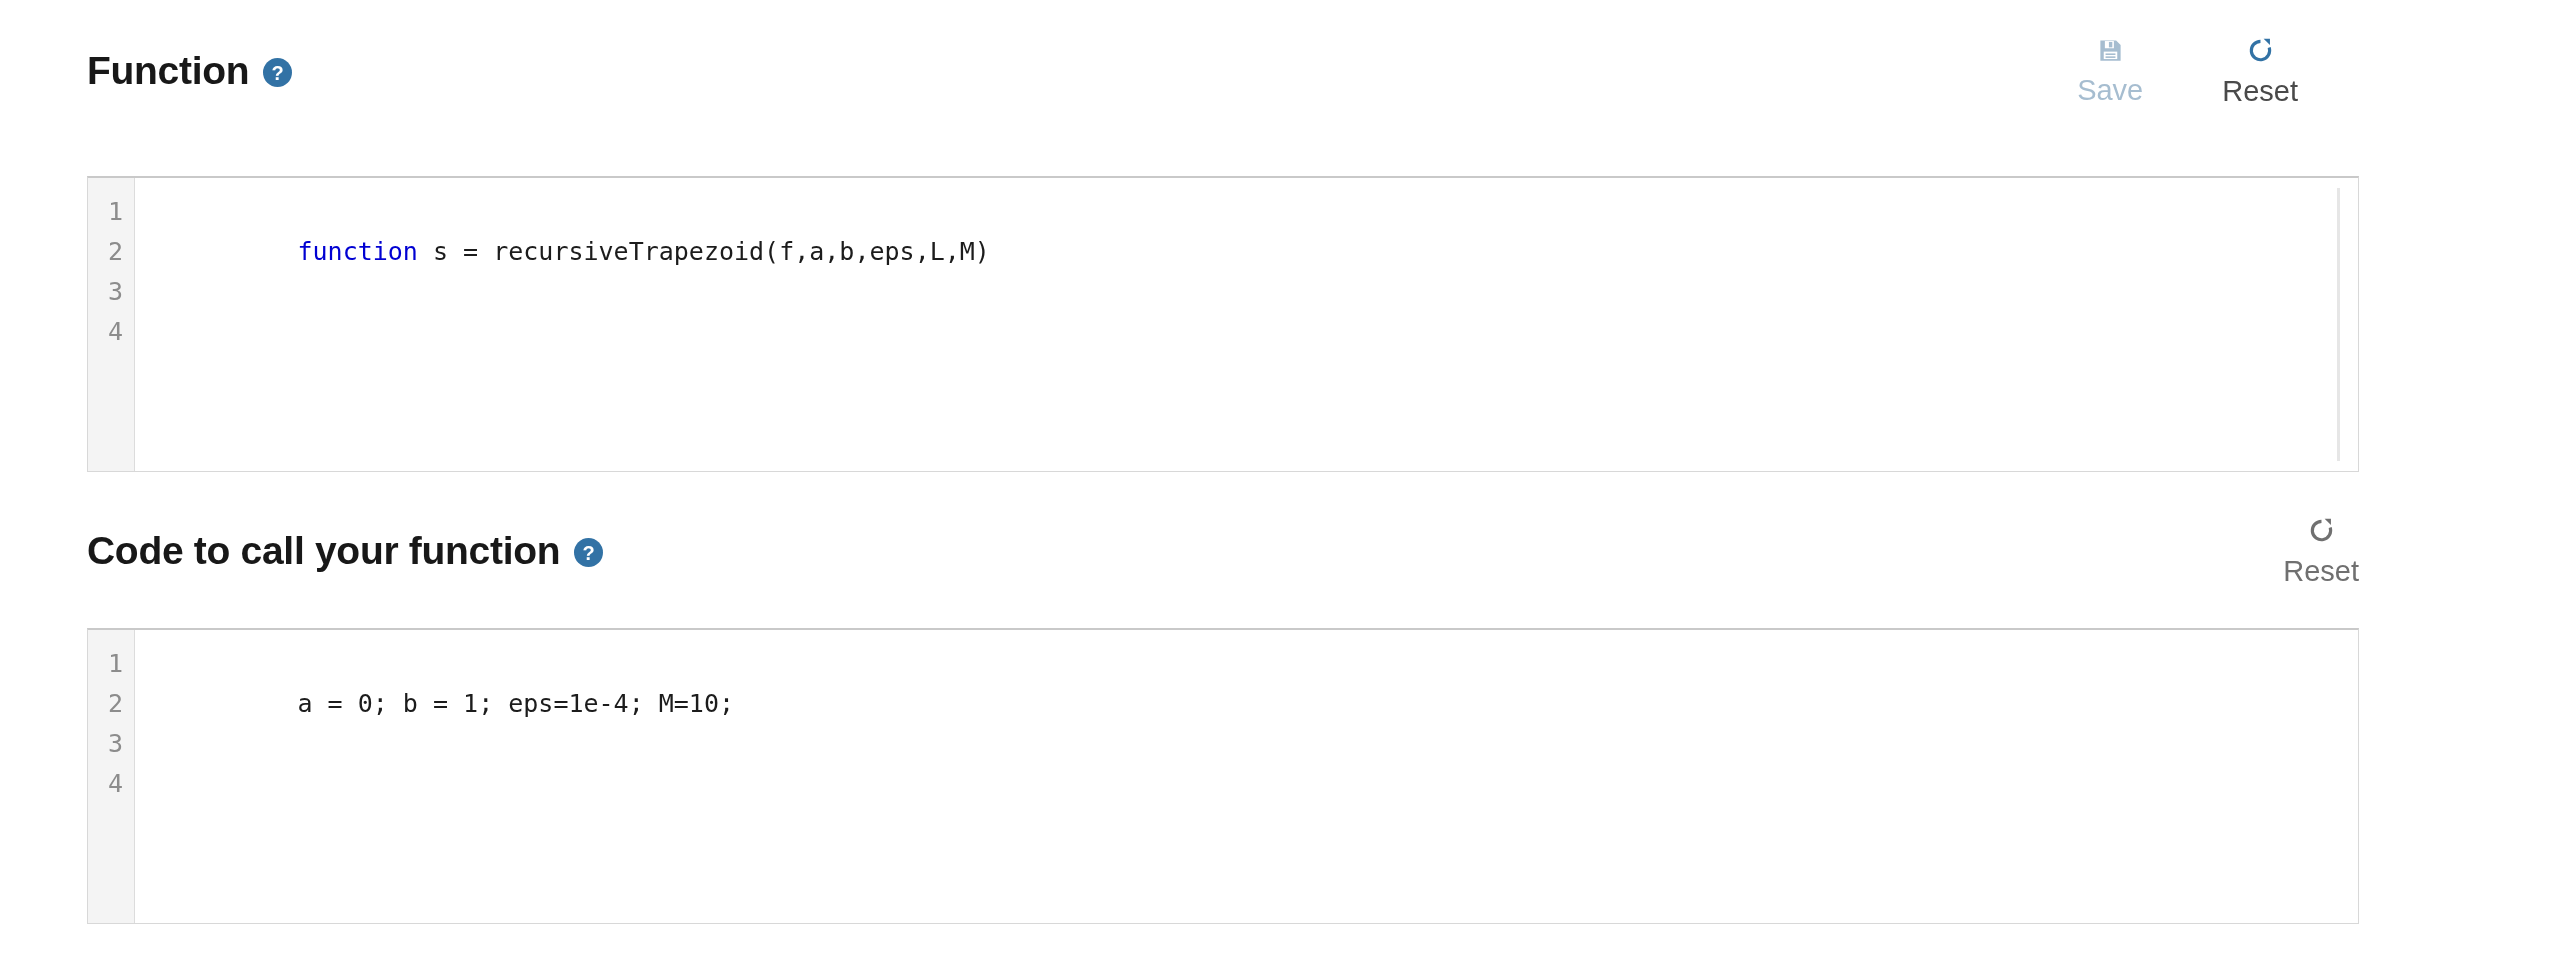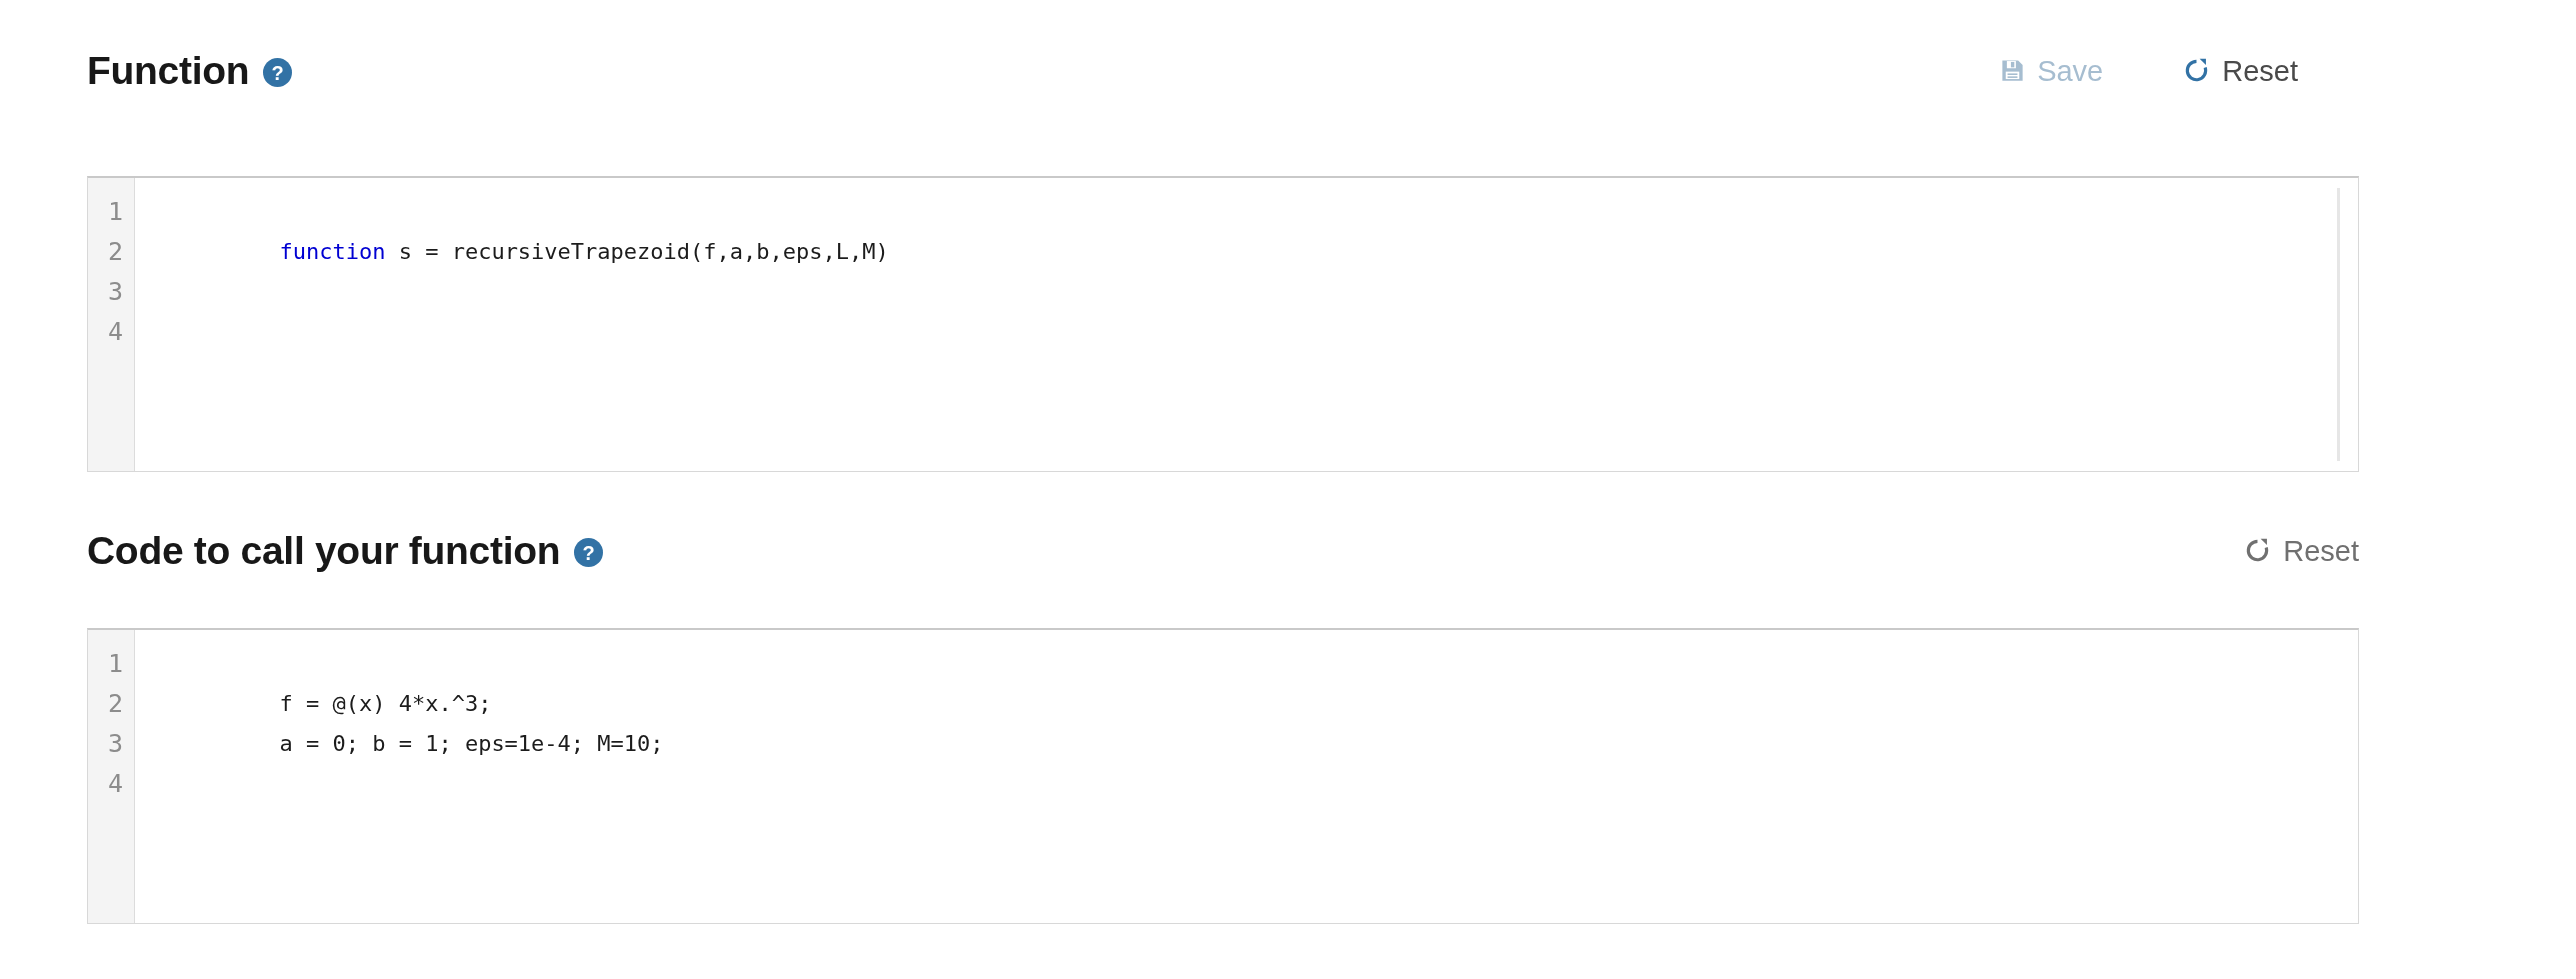--- a/index.html
+++ b/index.html
@@ -77,20 +77,21 @@
     align-items: center;
     gap: 11px;
     background: none;
     border: 0;
     padding: 6px 20px;
     font-family: "Liberation Sans", sans-serif;
     font-size: 29px;
     line-height: 1;
     cursor: pointer;
     white-space: nowrap;
+    flex-direction: column;
   }
   .tool-btn .ic { display: inline-flex; align-items: center; }
   .tool-btn .lbl { position: relative; top: 1px; }
 
   .tool-save       { margin-right: 39px; }
   .tool-save .lbl  { color: #a6bdd0; }
   .tool-reset      { margin-right: 41px; }
   .tool-reset .lbl { color: #4a4a4a; }
   .tool-doc .lbl   { color: #2f6ea3; }
 
@@ -139,21 +140,21 @@
   .code-area {
     flex: 1 1 auto;
     padding-top: 14px;
     padding-left: 12px;
     position: relative;
   }
   .code-line {
     height: 40px;
     line-height: 40px;
     font-family: "DejaVu Sans Mono", monospace;
-    font-size: 22px;
+    font-size: 25px;
     color: #1c1c1c;
     white-space: pre;
   }
   .tok-kw      { color: #0000d2; }
   .tok-comment { color: #1d8a25; }
 
   
   .code-rail {
     position: absolute;
     top: 10px;
@@ -266,23 +267,20 @@
 
       <div class="gutter">
         <div class="ln">1</div>
         <div class="ln">2</div>
         <div class="ln">3</div>
         <div class="ln">4</div>
       </div>
 
       <div class="code-area">
         <div class="code-line">
-          <span>f = @(x) 4*x.^3;</span>
-        </div>
-        <div class="code-line">
           <span>a = 0; b = 1; eps=1e-4; M=10;</span>
         </div>
         <div class="code-line">
           <span></span>
         </div>
       </div>
 
     </div>
   </div>
 

